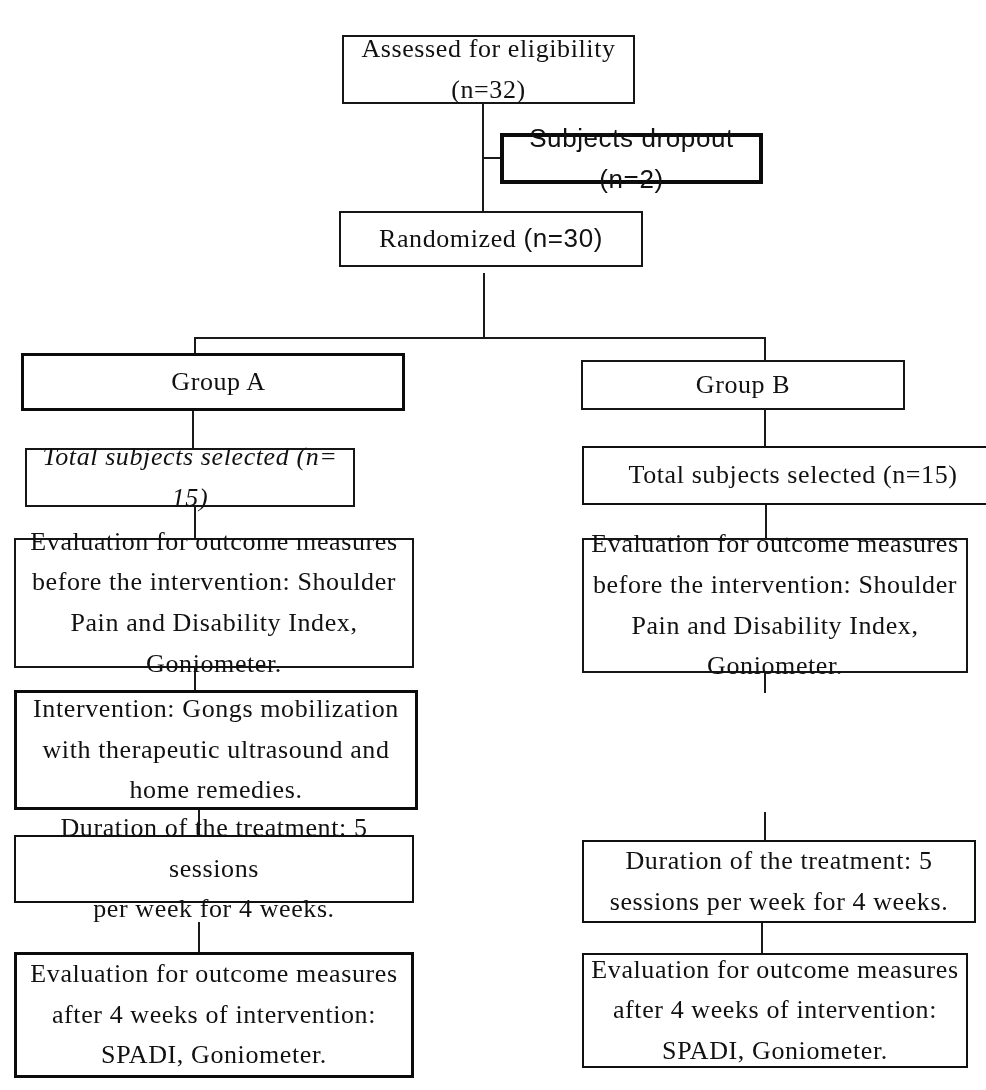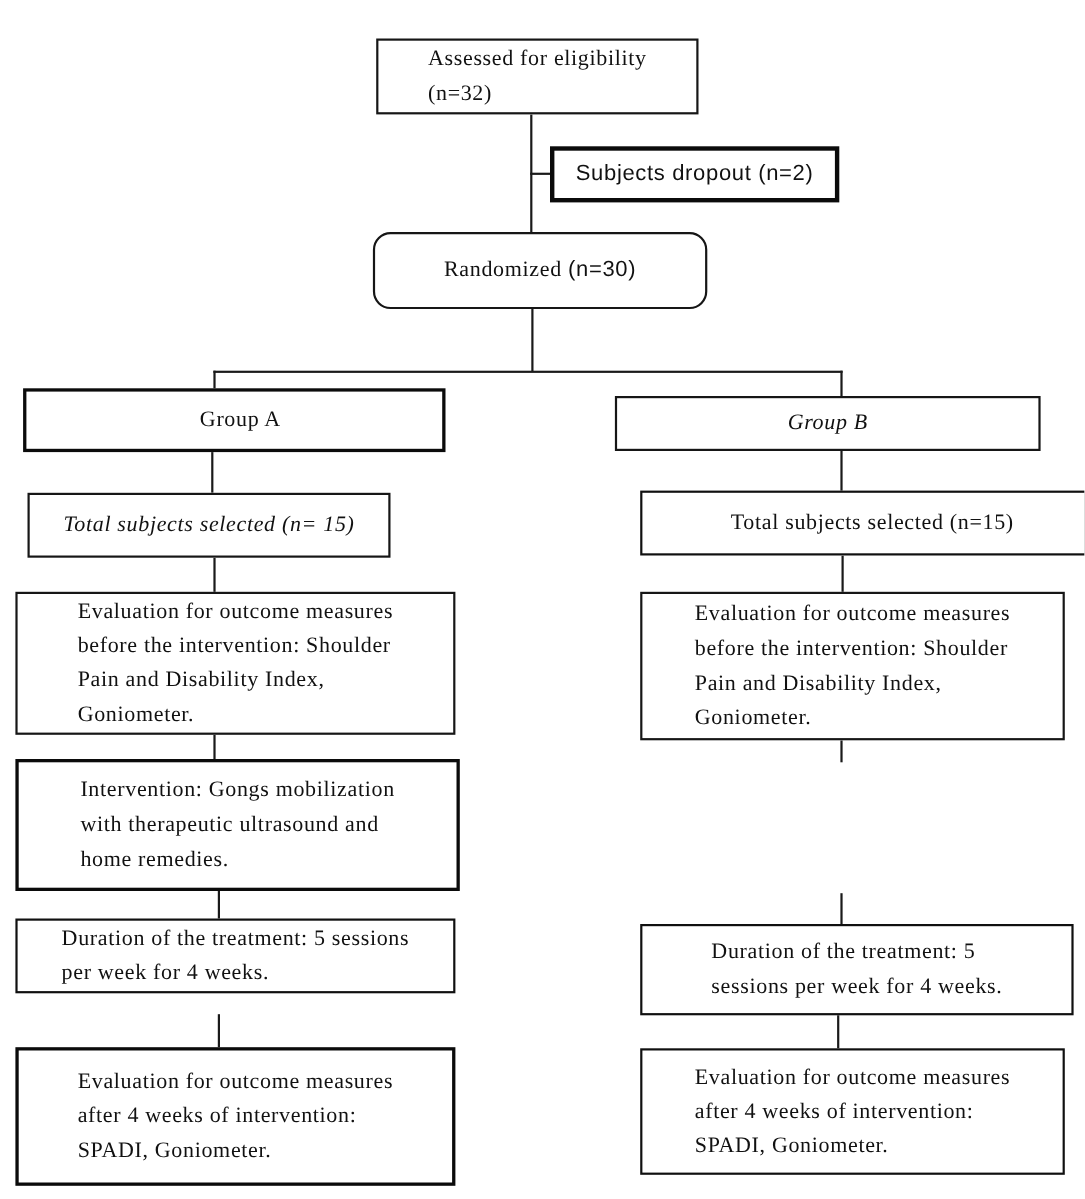--- a/index.html
+++ b/index.html
@@ -15,22 +15,23 @@
     font-family: "Liberation Serif", "DejaVu Serif", serif;
     color: #111111;
     overflow: hidden;
   }
   .box {
     position: absolute;
     background: #ffffff;
     display: flex;
     align-items: center;
     justify-content: center;
+    text-align: center;
     box-sizing: border-box;
-    font-size: 20px;
+    font-size: 26px;
     letter-spacing: 0.6px;
     line-height: 1.56;
   }
   .box .txt {
     white-space: pre-line;
     padding: 0 6px;
   }
   .b-thin  { border: 2px solid #161616; }
   .b-med   { border: 2.5px solid #101010; }
   .b-thick { border: 3px solid #0b0b0b; }
@@ -68,21 +69,21 @@
 
   <div class="box b-thin" style="left:342px; top:35px; width:293px; height:69px;">
     <span class="txt">Assessed for eligibility
 (n=32)</span>
   </div>
 
   <div class="box b-xthick sans" style="left:500px; top:133px; width:263px; height:51px;">
     <span class="txt">Subjects dropout (n=2)</span>
   </div>
 
-  <div class="box b-thin" style="left:339px; top:211px; width:304px; height:70px;border-radius:16px;">
+  <div class="box b-thin" style="left:339px; top:211px; width:304px; height:56px;">
     <span class="txt"><span class="serif">Randomized</span> <span class="sans">(n=30)</span></span>
   </div>
 
   <div class="box b-thick" style="left:21px; top:353px; width:384px; height:58px;padding-left:11px;">
     <span class="txt">Group A</span>
   </div>
 
   <div class="box b-thin" style="left:25px; top:448px; width:330px; height:59px;font-style:italic;">
     <span class="txt">Total subjects selected (n= 15)</span>
   </div>
@@ -104,21 +105,21 @@
     <span class="txt">Duration of the treatment: 5 sessions
 per week for 4 weeks.</span>
   </div>
 
   <div class="box b-thick" style="left:14px; top:952px; width:400px; height:126px;">
     <span class="txt">Evaluation for outcome measures
 after 4 weeks of intervention:
 SPADI, Goniometer.</span>
   </div>
 
-  <div class="box b-thin" style="left:559px; top:360px; width:387px; height:50px;font-style:italic;">
+  <div class="box b-thin" style="left:581px; top:360px; width:324px; height:50px;">
     <span class="txt">Group B</span>
   </div>
 
   <div class="box b-med" style="left:582px; top:446px; width:406px; height:59px;padding-left:16px;">
     <span class="txt">Total subjects selected (n=15)</span>
   </div>
 
   <div class="box b-thin" style="left:582px; top:538px; width:386px; height:135px;">
     <span class="txt">Evaluation for outcome measures
 before the intervention: Shoulder

